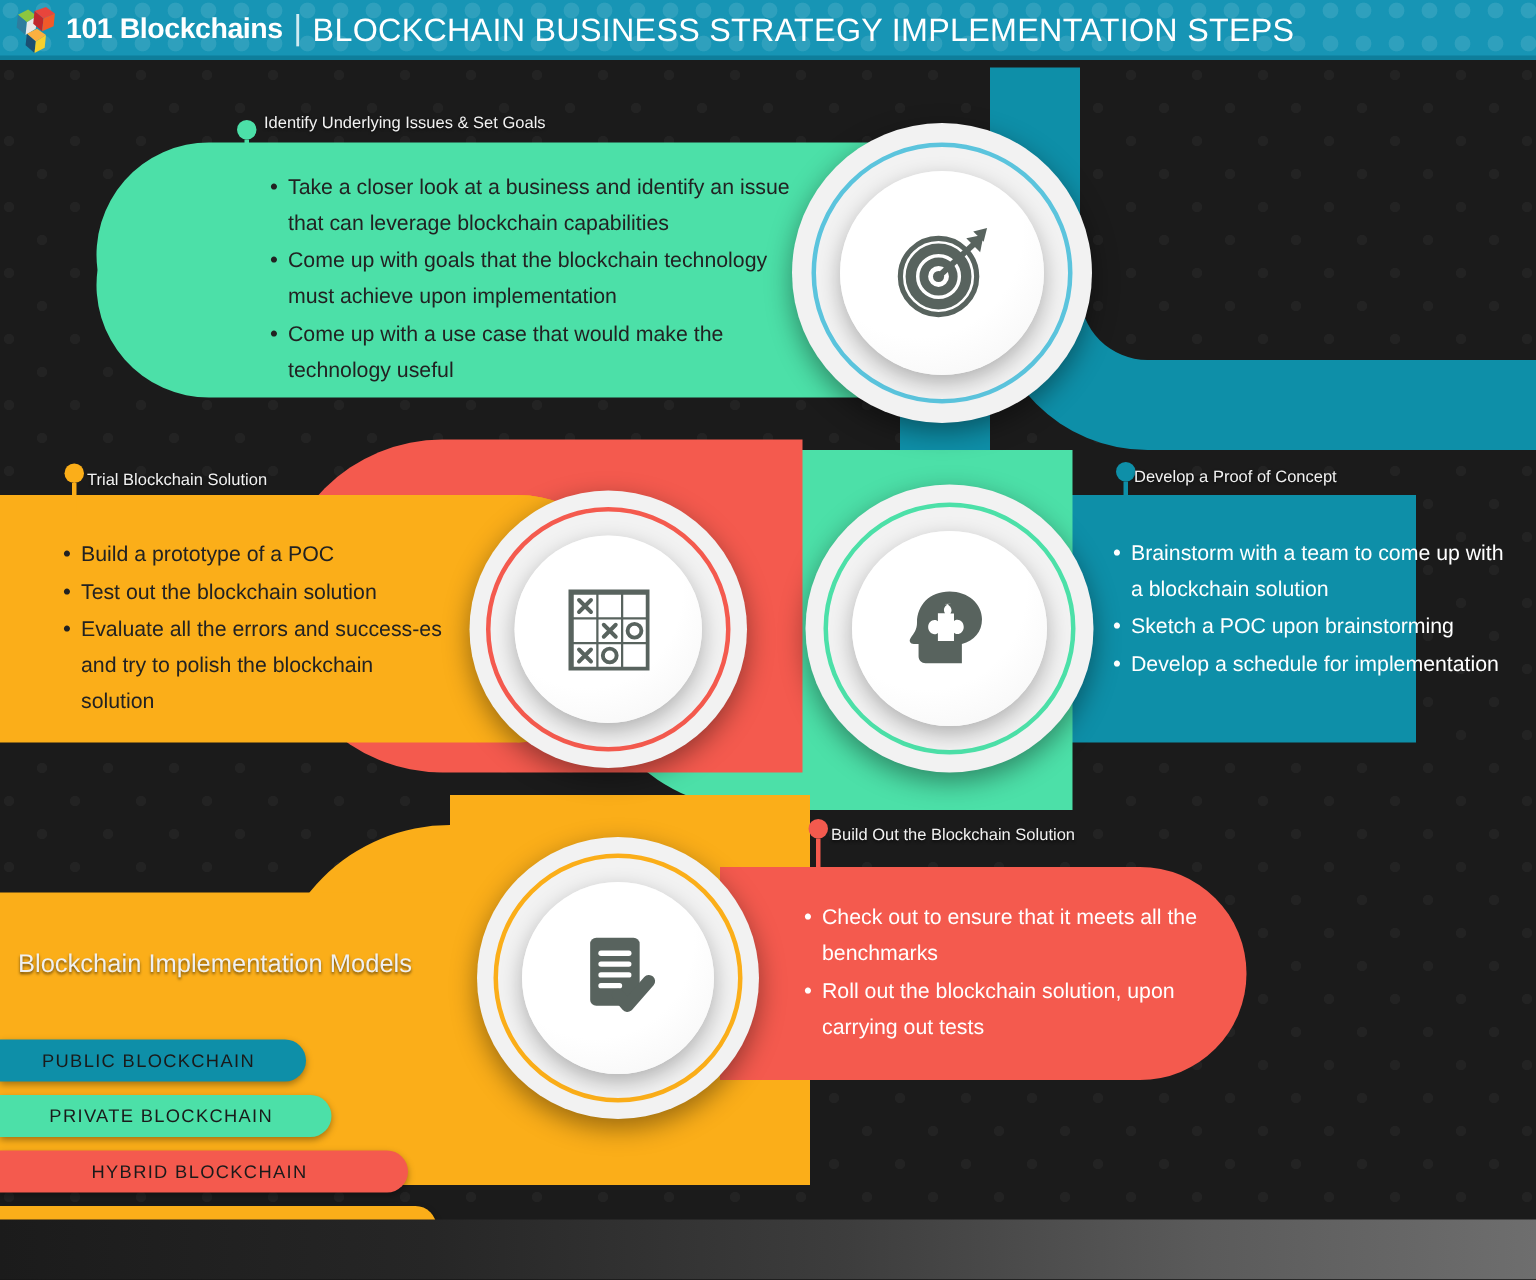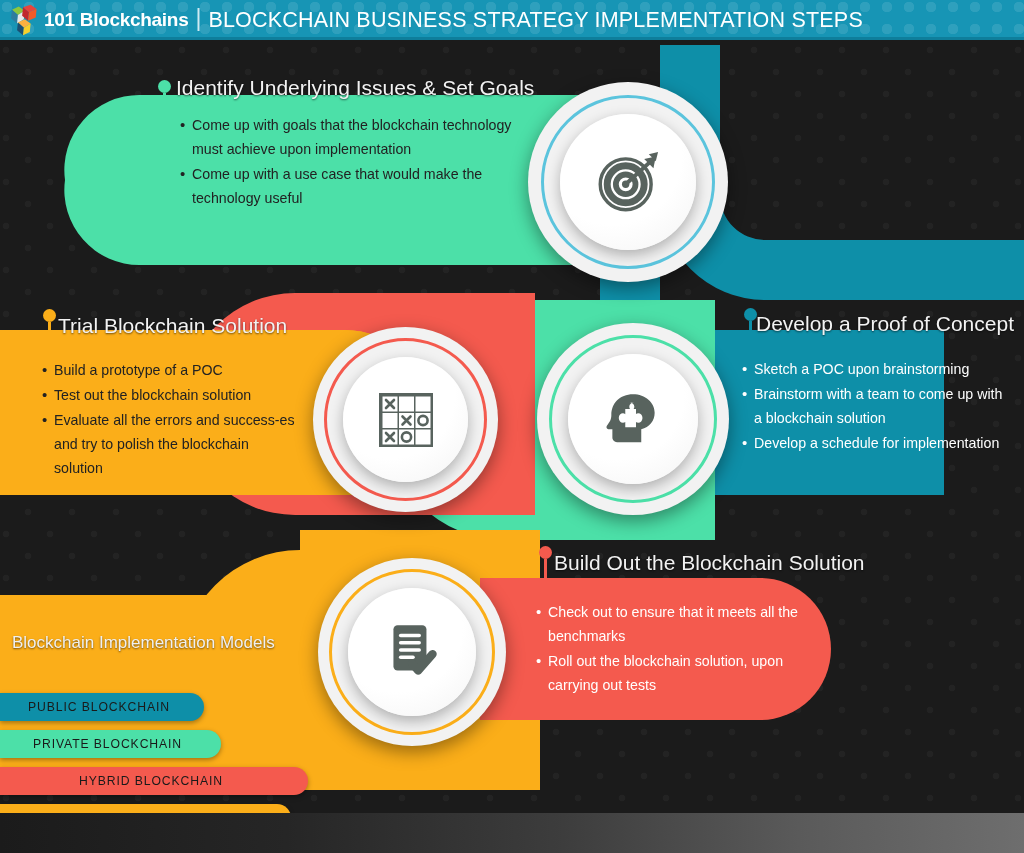--- a/index.html
+++ b/index.html
@@ -67,21 +67,21 @@
     letter-spacing:.2px; white-space:nowrap;
   }
 
   
   #shapes { position:absolute; inset:0; z-index:5; }
   #shapes svg { display:block; }
 
   
   .step-title{
     position:absolute; z-index:25;
-    color:#f2f2f2; font-size:21px; font-weight:400;
+    color:#f2f2f2; font-size:11px; font-weight:400;
     white-space:nowrap;
     text-shadow:0 1px 2px rgba(0,0,0,.6);
   }
   .pin{
     position:absolute; z-index:24;
     width:4px;
   }
   .pin .head{
     width:13px; height:13px; border-radius:50%;
     margin-left:-4.5px;
@@ -223,20 +223,21 @@
       <rect x="480" y="578" width="40" height="142" fill="#f45a4e"></rect>
     </svg>
   </div>
 
   <div class="pin" style="left:162px; top:80px;">
     <div class="head" style="background:#4ce0a8;"></div>
     <div class="stem" style="background:#4ce0a8;"></div>
   </div>
   <div class="step-title" style="left:176px; top:76px;">Identify Underlying Issues &amp; Set Goals</div>
   <ul class="bullets dark-text" style="left:180px; top:113px; width:360px;">
+    <li>Take a closer look at a business and identify an issue that can leverage blockchain capabilities</li>
     <li>Come up with goals that the blockchain technology must achieve upon implementation</li>
     <li>Come up with a use case that would make the technology useful</li>
   </ul>
 
   <div class="medallion" style="left:528px; top:82px; width:200px; height:200px;">
     <div class="ring-outer"></div>
     <div class="ring-thin" style="inset:13px; border-width:3px; border-color:#5bc4dd;"></div>
     <div class="ring-inner" style="inset:32px;">
       <svg width="74" height="74" viewBox="0 0 64 64">
         <g fill="none" stroke="#58635e">
@@ -251,22 +252,22 @@
       </svg>
     </div>
   </div>
 
   <div class="pin" style="left:748px; top:308px;">
     <div class="head" style="background:#0e8fa8;"></div>
     <div class="stem" style="background:#0e8fa8;"></div>
   </div>
   <div class="step-title" style="left:756px; top:312px;">Develop a Proof of Concept</div>
   <ul class="bullets light-text" style="left:742px; top:357px; width:262px;">
+    <li>Brainstorm with a team to come up with a blockchain solution</li>
     <li>Sketch a POC upon brainstorming</li>
-    <li>Brainstorm with a team to come up with a blockchain solution</li>
     <li>Develop a schedule for implementation</li>
   </ul>
 
   <div class="medallion" style="left:537px; top:323px; width:192px; height:192px;">
     <div class="ring-outer"></div>
     <div class="ring-thin" style="inset:12px; border-width:3px; border-color:#4ce0a8;"></div>
     <div class="ring-inner" style="inset:31px;">
       <svg width="66" height="66" viewBox="0 0 64 64">
         <path fill="#58635e" d="M32 8 C19 8 11 17 11 28 c0 5 -2 7 -4 10 c-1.5 2 -0.5 4 2 4 h3 v8 c0 2.5 2 4.5 4.5 4.5 H40 V42 c8 -2 13 -8 13 -16 C53 16 44 8 32 8 Z"></path>
         <path fill="#fff" d="M31 16 c-2.6 0 -4.6 1.9 -4.6 4.1 c0 0.9 0.3 1.5 0.7 2.1 h-4.6 v5.1 c-0.6 -0.5 -1.3 -0.8 -2.2 -0.8 c-2.2 0 -4.1 2 -4.1 4.6 c0 2.6 1.9 4.6 4.1 4.6 c0.9 0 1.6 -0.3 2.2 -0.8 V40 h10.4 v-5.2 c0.6 0.5 1.3 0.8 2.2 0.8 c2.2 0 4.1 -2 4.1 -4.6 c0 -2.6 -1.9 -4.6 -4.1 -4.6 c-0.9 0 -1.6 0.3 -2.2 0.8 v-4.9 h-2.3 c0.4 -0.6 0.7 -1.2 0.7 -2.1 c0 -2.2 -2 -4.1 -4.6 -4.1 z" transform="translate(2,0)"></path>
@@ -343,21 +344,21 @@
   </div>
 
   <div id="models-title">Blockchain Implementation Models</div>
 
   <div class="model-pill" style="top:693px; width:204px; background:#0e8fa8;">
     <span>PUBLIC BLOCKCHAIN</span>
   </div>
   <div class="model-pill" style="top:730px; width:221px; background:#4ce0a8;">
     <span>PRIVATE BLOCKCHAIN</span>
   </div>
-  <div class="model-pill" style="top:767px; width:308px; background:#f45a4e;">
+  <div class="model-pill" style="top:767px; width:272px; background:#f45a4e;">
     <span>HYBRID BLOCKCHAIN</span>
   </div>
   <div class="model-pill" style="top:804px; width:291px; background:#fbae19;">
     <span>FEDERATED BLOCKCHAIN</span>
   </div>
 
   <div id="footer-band"></div>
 
 </div>
 

